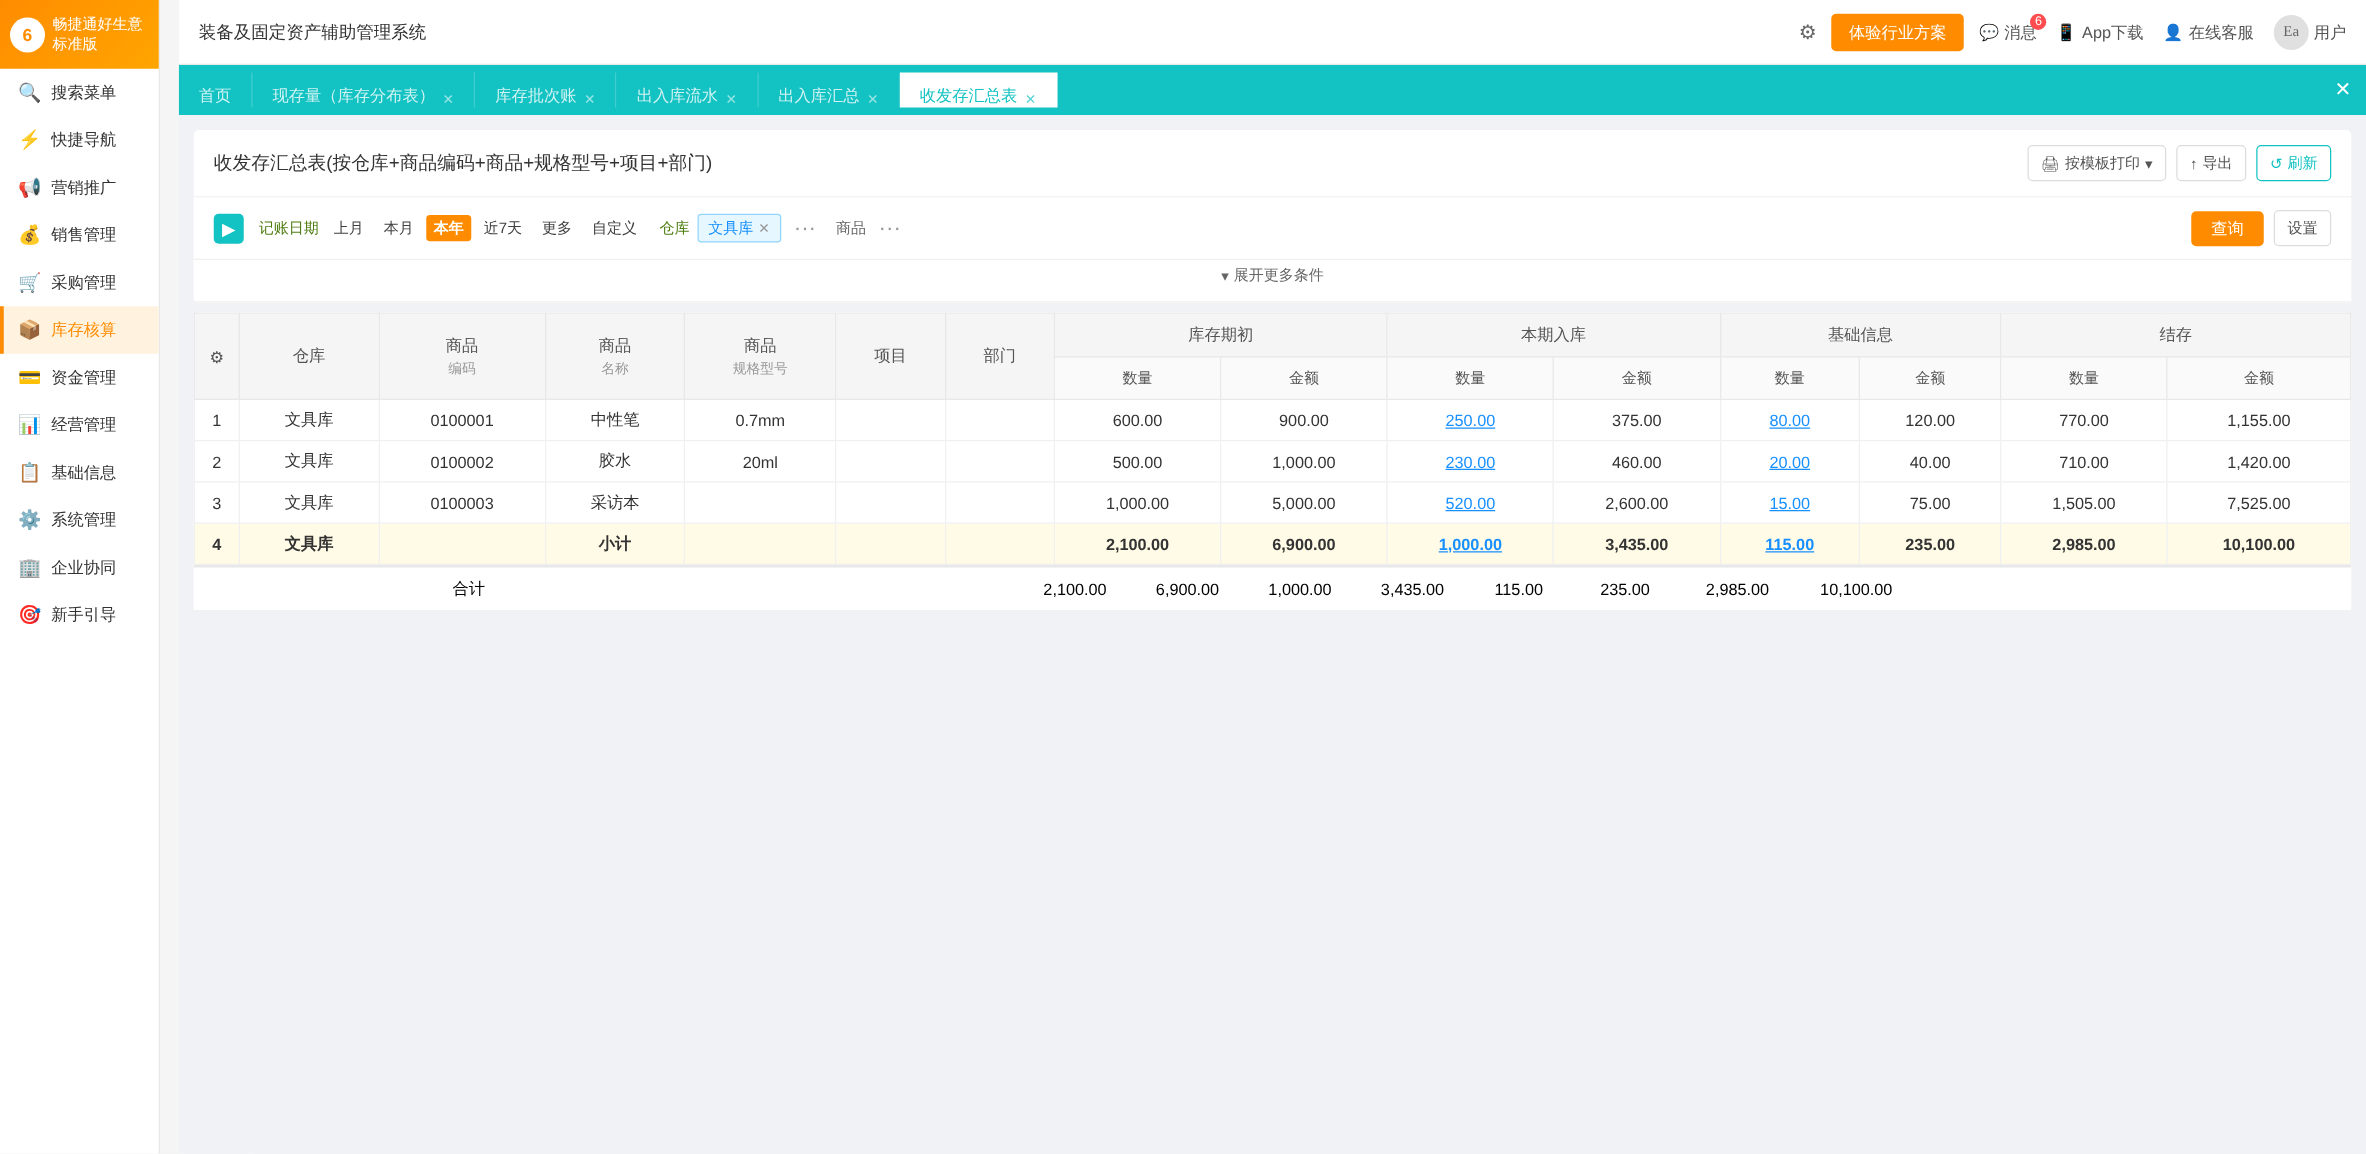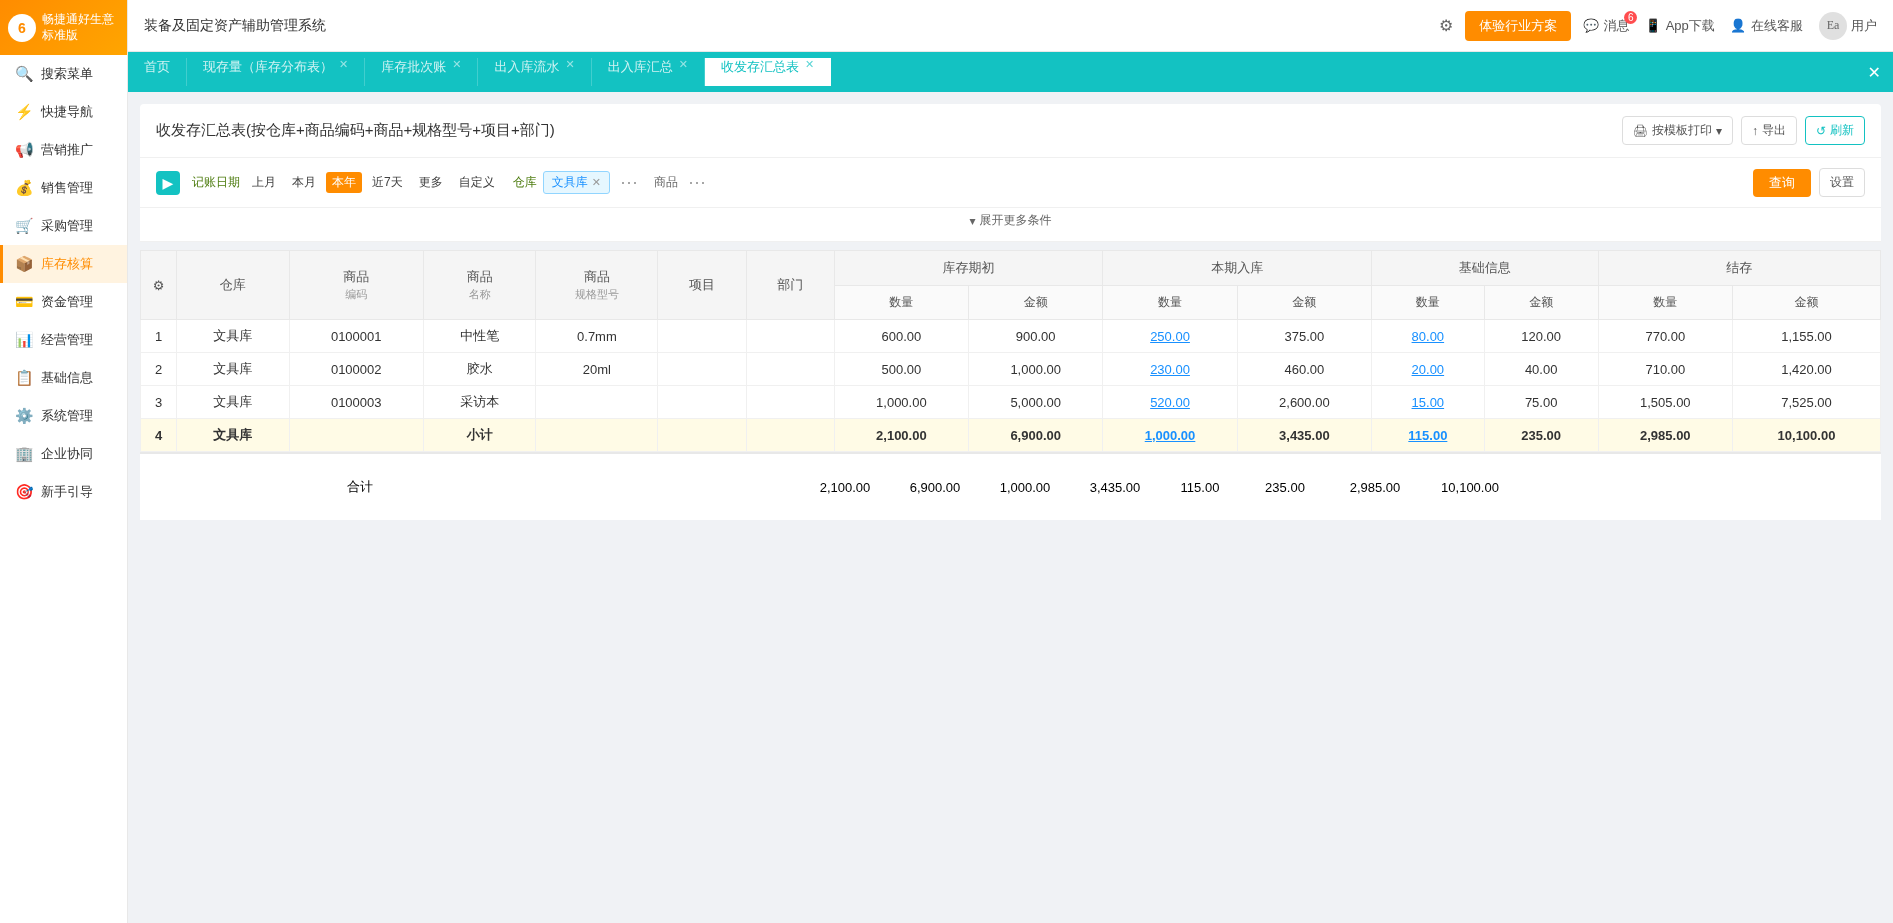--- a/index.html
+++ b/index.html
@@ -9,35 +9,35 @@
     .sidebar { width: 128px; background: #fff; display: flex; flex-direction: column; border-right: 1px solid #e8e8e8; flex-shrink: 0; }
     .sidebar-header { background: linear-gradient(135deg, #ff8c00, #ffa500); padding: 12px 8px; display: flex; align-items: center; gap: 6px; min-height: 52px; }
     .sidebar-logo { width: 28px; height: 28px; background: #fff; border-radius: 50%; display: flex; align-items: center; justify-content: center; font-size: 14px; font-weight: bold; color: #ff8c00; }
     .sidebar-title { color: #fff; font-size: 12px; line-height: 1.3; }
     .sidebar-nav { flex: 1; overflow-y: auto; }
     .sidebar-item { display: flex; align-items: center; gap: 8px; padding: 10px 12px; cursor: pointer; color: #333; font-size: 13px; border-left: 3px solid transparent; }
     .sidebar-item.active { background: #fff3e0; color: #ff8c00; border-left-color: #ff8c00; }
     .sidebar-item-icon { font-size: 15px; width: 18px; text-align: center; }
 
     
-    .main { flex: 1; display: flex; flex-direction: column; overflow: hidden; }
+    .main { flex: 1; display: flex; flex-direction: column; overflow: hidden; margin-left: 15px; }
 
     
     .topbar { background: #fff; height: 52px; display: flex; align-items: center; padding: 0 16px; border-bottom: 1px solid #e8e8e8; gap: 12px; flex-shrink: 0; }
     .topbar-title { font-size: 14px; color: #333; flex: 1; }
     .topbar-gear { color: #666; font-size: 16px; cursor: pointer; }
     .topbar-trial-btn { background: #ff8c00; color: #fff; border: none; border-radius: 4px; padding: 6px 14px; font-size: 13px; cursor: pointer; }
     .topbar-right { display: flex; align-items: center; gap: 16px; margin-left: auto; }
     .topbar-icon-item { display: flex; align-items: center; gap: 4px; color: #555; font-size: 13px; cursor: pointer; position: relative; }
     .notification-badge { background: #ff4d4f; color: #fff; border-radius: 8px; font-size: 10px; padding: 1px 4px; position: absolute; top: -6px; right: -8px; }
     .topbar-avatar { width: 28px; height: 28px; background: #e0e0e0; border-radius: 50%; display: flex; align-items: center; justify-content: center; font-size: 12px; color: #666; font-family: Liberation Serif, serif; }
 
     
     .tabbar { background: #13c2c2; display: flex; align-items: center; padding: 0; height: 40px; flex-shrink: 0; overflow: hidden; }
-    .tab { display: flex; align-items: flex-start; gap: 6px; padding: 0 16px; height: 28px; color: rgba(255,255,255,0.8); font-size: 13px; cursor: pointer; white-space: nowrap; border-right: 1px solid rgba(255,255,255,0.2); }
+    .tab { display: flex; align-items: flex-end; gap: 6px; padding: 0 16px; height: 28px; color: rgba(255,255,255,0.8); font-size: 13px; cursor: pointer; white-space: nowrap; border-right: 1px solid rgba(255,255,255,0.2); }
     .tab.active { background: #fff; color: #13c2c2; font-weight: 500; }
     .tab-close { font-size: 11px; color: inherit; opacity: 0.7; cursor: pointer; }
     .tabbar-close-all { margin-left: auto; color: #fff; padding: 0 12px; cursor: pointer; font-size: 16px; }
 
     
     .content { flex: 1; display: flex; flex-direction: column; overflow: hidden; background: #f0f2f5; }
     .content-inner { flex: 1; overflow-y: auto; padding: 12px; }
 
     
     .page-card { background: #fff; border-radius: 4px; margin-bottom: 8px; }
@@ -47,21 +47,21 @@
     .action-btn { display: flex; align-items: center; gap: 4px; padding: 5px 10px; border: 1px solid #ddd; border-radius: 4px; background: #fff; font-size: 12px; color: #555; cursor: pointer; }
     .refresh-btn { color: #13c2c2; border-color: #13c2c2; }
 
     
     .filter-bar { padding: 10px 16px; display: flex; align-items: center; gap: 12px; flex-wrap: wrap; background: #fff; border-bottom: 1px solid #f0f0f0; }
     .filter-arrow { width: 24px; height: 24px; background: #13c2c2; color: #fff; border-radius: 4px; display: flex; align-items: center; justify-content: center; cursor: pointer; font-size: 14px; flex-shrink: 0; }
     .filter-group { display: flex; align-items: center; gap: 6px; }
     .filter-label { color: #4d7c0f; font-size: 12px; }
     .date-period { display: flex; gap: 4px; align-items: center; }
     .period-btn { padding: 2px 6px; border-radius: 3px; font-size: 12px; cursor: pointer; color: #404040; }
-    .period-btn.active { background: #ff8c00; color: #fff; border-radius: 3px; }
+    .period-btn.active { background: #ff8c00; color: #fff; border-radius: 3px; font-weight: bold; }
     .filter-date-range { font-size: 12px; color: #888; }
     .warehouse-tag { display: flex; align-items: center; gap: 4px; background: #e6f7ff; border: 1px solid #91d5ff; border-radius: 3px; padding: 2px 8px; font-size: 12px; color: #1890ff; }
     .tag-close { cursor: pointer; color: #999; font-size: 11px; }
     .filter-more { color: #999; font-size: 18px; cursor: pointer; padding: 0 4px; }
     .filter-goods-label { color: #666; font-size: 12px; }
     .filter-goods-more { color: #999; font-size: 18px; cursor: pointer; padding: 0 4px; }
     .query-btn { background: #ff8c00; color: #fff; border: none; border-radius: 4px; padding: 5px 16px; font-size: 13px; cursor: pointer; }
     .set-btn { background: #fff; color: #555; border: 1px solid #ddd; border-radius: 4px; padding: 5px 10px; font-size: 12px; cursor: pointer; }
     .expand-btn { display: flex; align-items: center; gap: 4px; color: #666; font-size: 12px; cursor: pointer; padding: 4px 10px; border-radius: 3px; }
     .filter-row2 { padding: 0 16px 8px; display: flex; justify-content: center; background: #fff; border-bottom: 1px solid #f0f0f0; }
@@ -71,21 +71,21 @@
     .table-wrapper { overflow: auto; flex: 1; }
     table { width: 100%; border-collapse: collapse; font-size: 13px; }
     thead tr th { background: #f5f5f5; padding: 8px 10px; text-align: center; color: #555; font-weight: 500; border: 1px solid #e8e8e8; white-space: nowrap; }
     thead tr.subhead th { background: #fafafa; font-size: 12px; }
     tbody tr td { padding: 7px 10px; text-align: center; border: 1px solid #f0f0f0; color: #333; }
     tbody tr.subtotal td { background: #fffbe6; font-weight: bold; }
     .th-settings { width: 36px; }
     .num-link { color: #1890ff; text-decoration: underline; cursor: pointer; }
 
     
-    .footer-total { background: #fff; border-top: 2px solid #e8e8e8; padding: 24px 10px; display: flex; align-items: center; font-size: 13px; font-weight: 500; flex-shrink: 0; }
+    .footer-total { background: #fff; border-top: 2px solid #e8e8e8; padding: 8px 10px; display: flex; align-items: center; font-size: 13px; font-weight: 500; flex-shrink: 0; }
   </style>
 </head>
 <body>
 
 <div class="sidebar">
   <div class="sidebar-header">
     <div class="sidebar-logo">
       <span>6</span>
     </div>
     <div class="sidebar-title">

